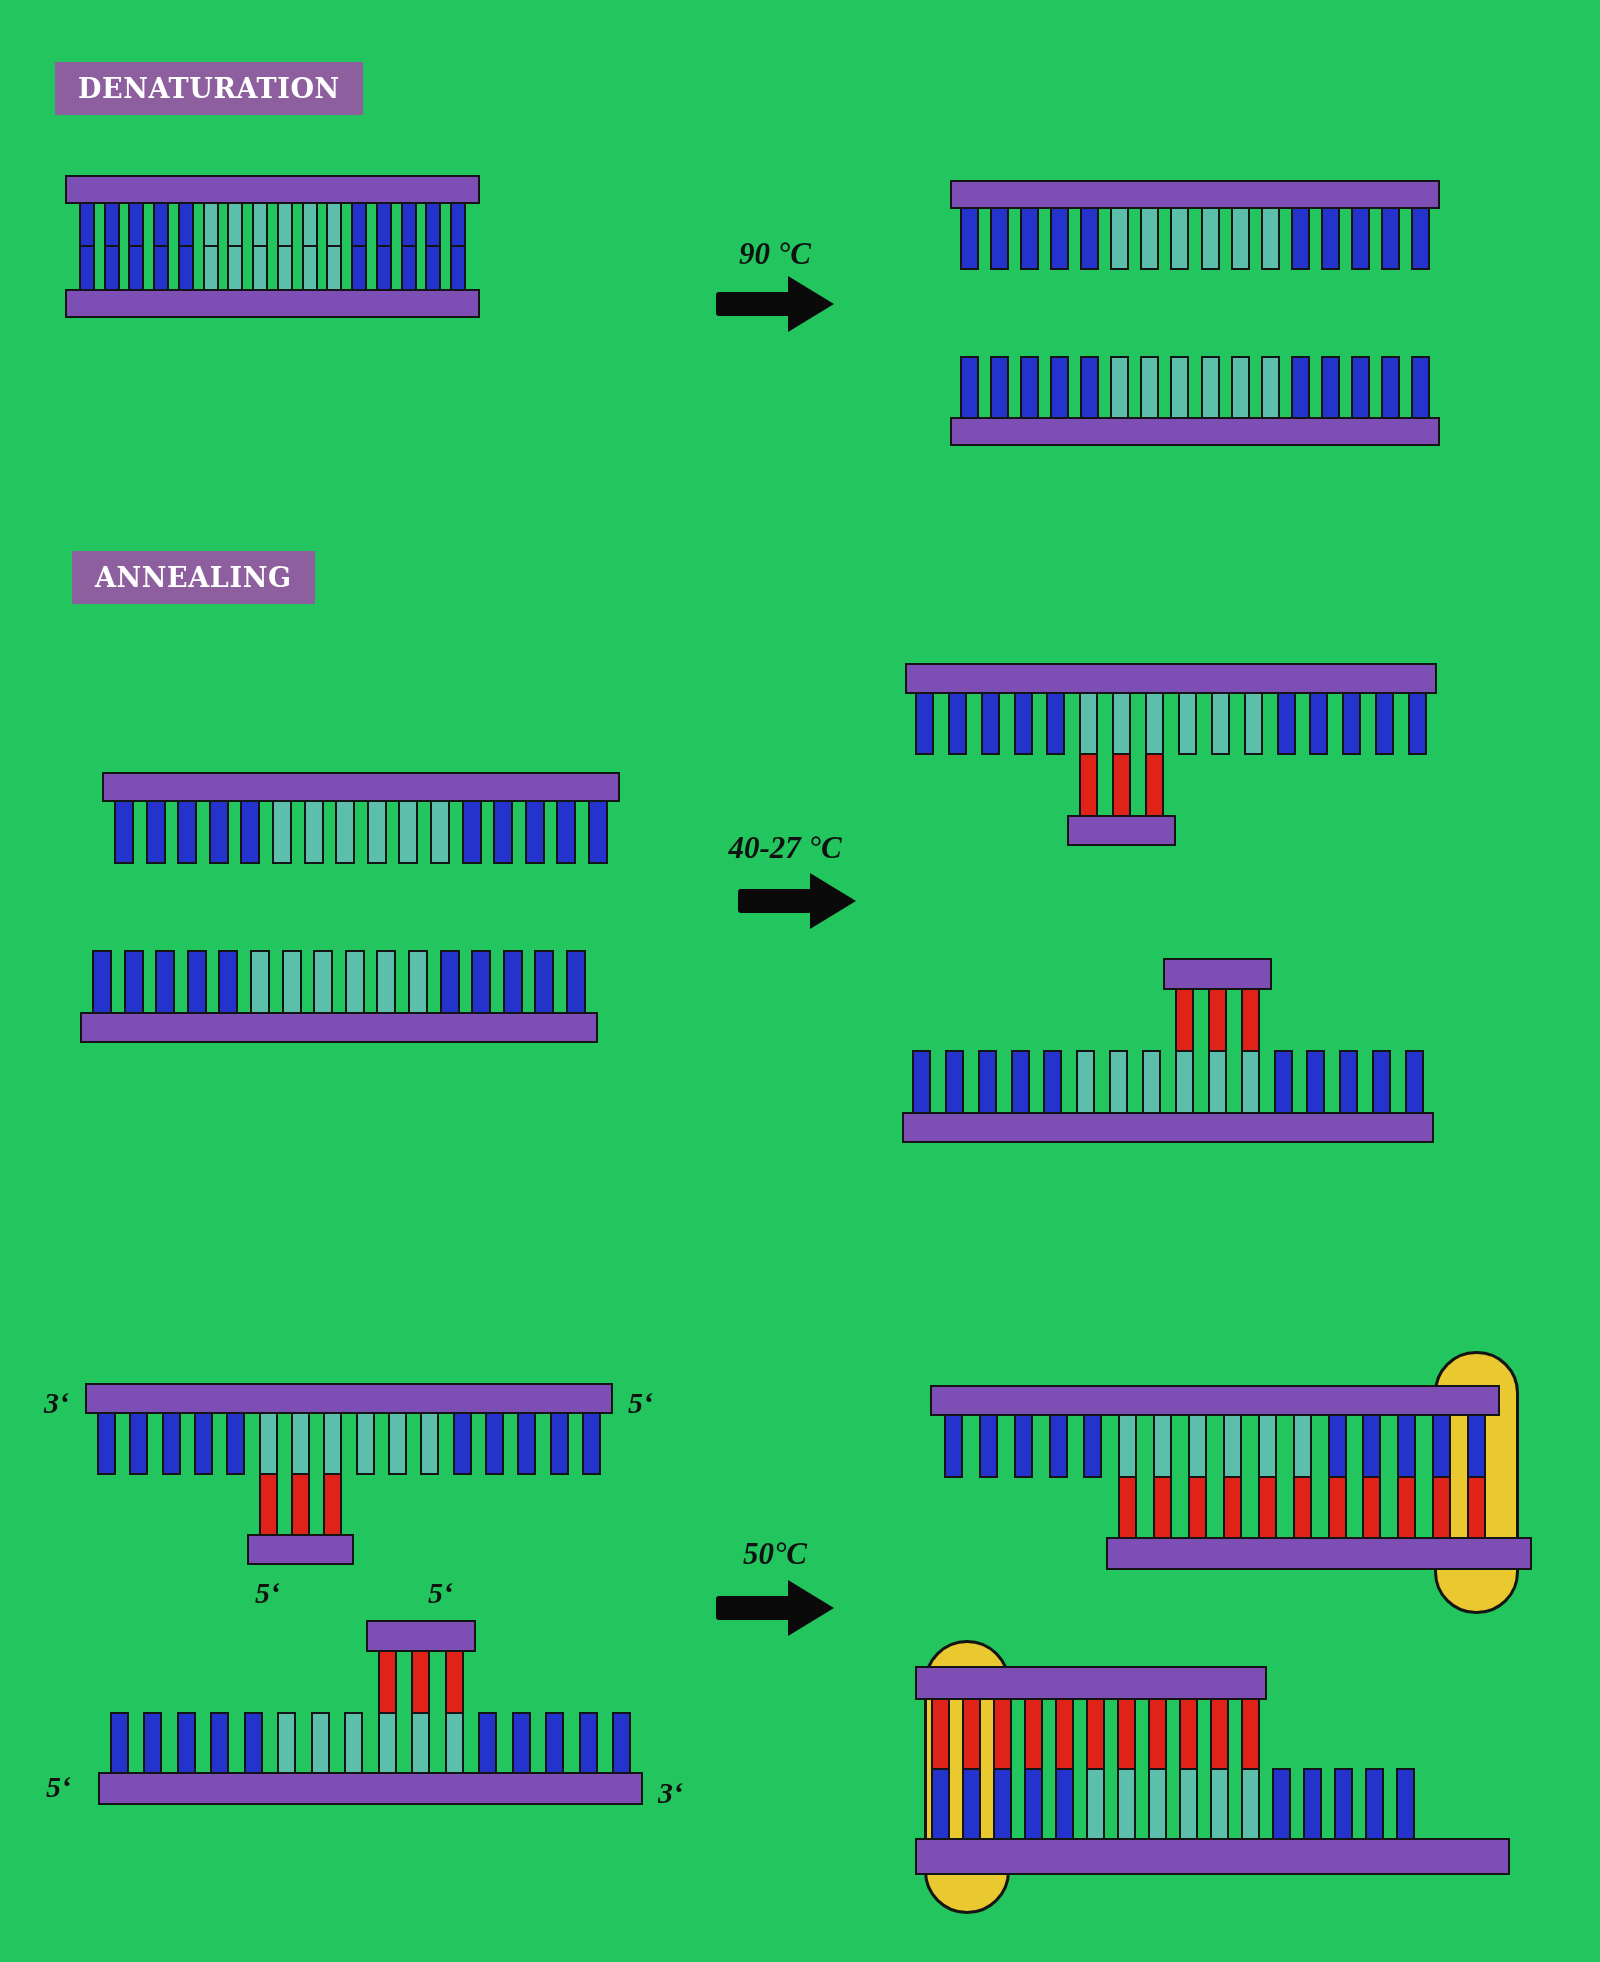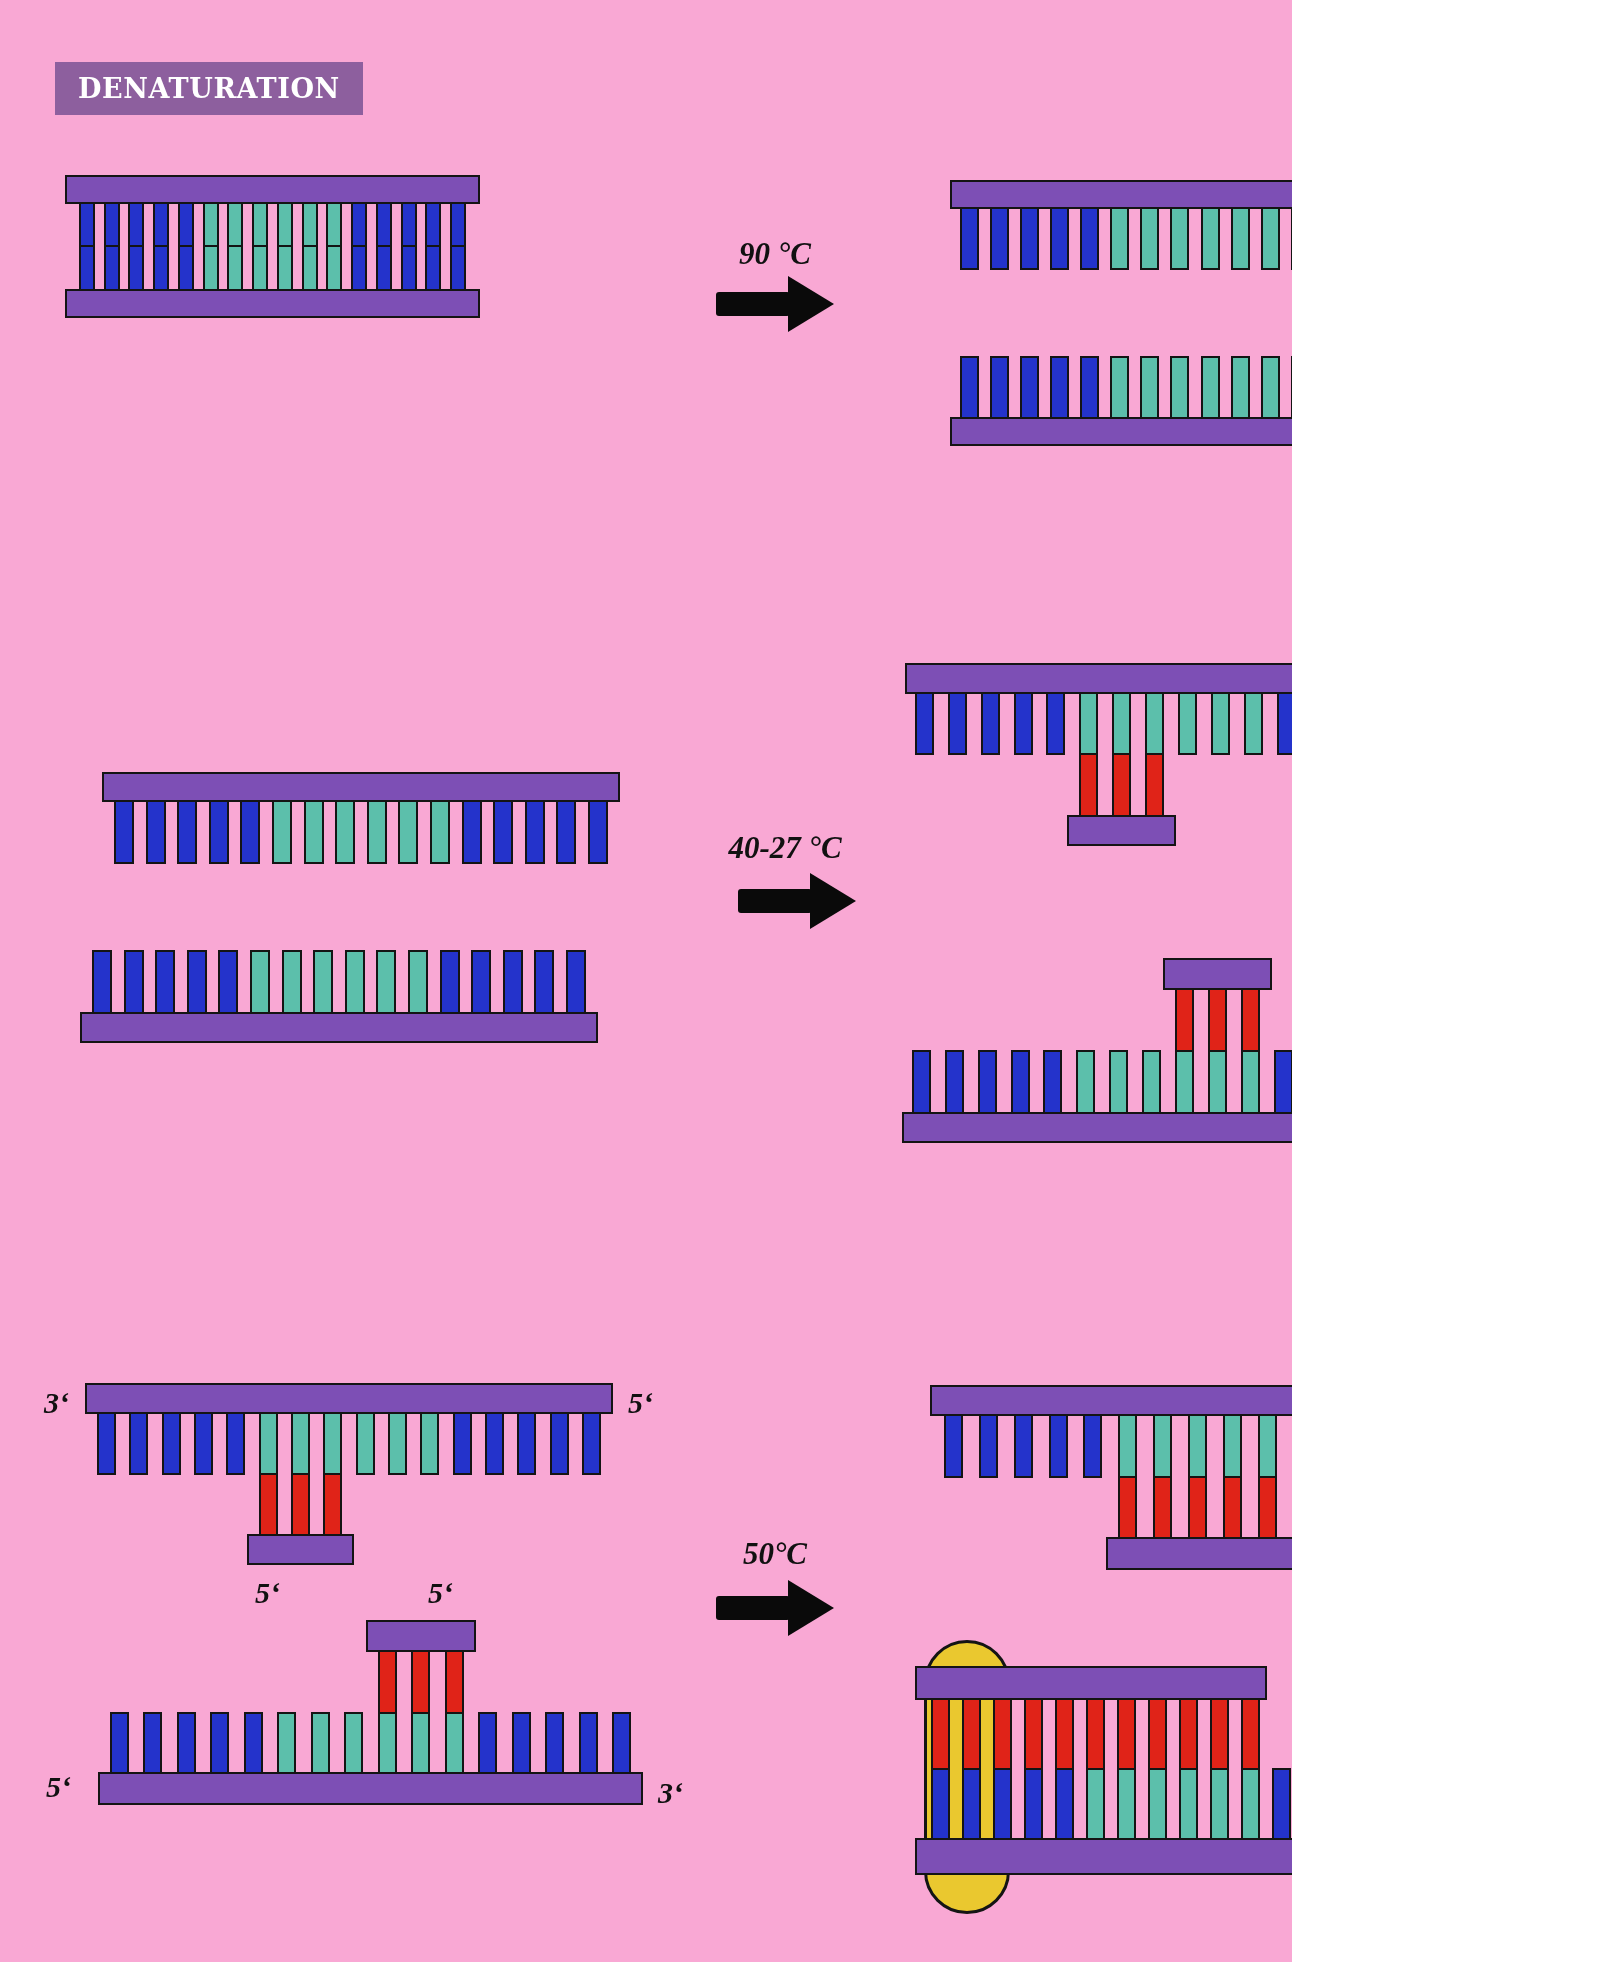--- a/index.html
+++ b/index.html
@@ -1,17 +1,17 @@
 <!DOCTYPE html>
 <html><head>
 <meta charset="utf-8">
 <style>
   html,body{margin:0;padding:0;background:#ffffff;}
   #diagram-canvas{
-    position:relative;width:1292px;height:1962px;background:#f9a8d4;overflow:hidden;
+    position:relative;width:1600px;height:1962px;background:#22c55e;overflow:hidden;
     font-family:"Liberation Serif",serif;
   }
   .shape{
     position:absolute;box-sizing:border-box;border:2px solid #141414;
   }
   .section-label{
     position:absolute;color:#ffffff;
     font-family:"DejaVu Serif",serif;font-weight:700;font-size:27px;letter-spacing:.6px;
     padding:11px 23px;z-index:4;
   }
@@ -23,20 +23,21 @@
     position:absolute;color:#111111;
     font-family:"Liberation Serif",serif;font-style:italic;font-weight:600;font-size:30px;z-index:4;
   }
 </style>
 </head>
 <body>
 
 <div id="diagram-canvas">
 
   <div class="section-label" style="left: 55px; top: 62px; background: rgb(141, 95, 158);">DENATURATION</div>
+  <div class="section-label" style="left: 72px; top: 551px; background: rgb(141, 95, 158);">ANNEALING</div>
 
   <div class="temp-label" style="left:690px;top:236px">90 °C</div>
   <div class="temp-label" style="left:700px;top:830px">40-27 °C</div>
   <div class="temp-label" style="left:690px;top:1536px">50°C</div>
 
   <div class="prime-label" style="left:44px;top:1386px">3‘</div>
   <div class="prime-label" style="left:628px;top:1386px">5‘</div>
   <div class="prime-label" style="left:255px;top:1576px">5‘</div>
   <div class="prime-label" style="left:428px;top:1576px">5‘</div>
   <div class="prime-label" style="left:46px;top:1770px">5‘</div>

